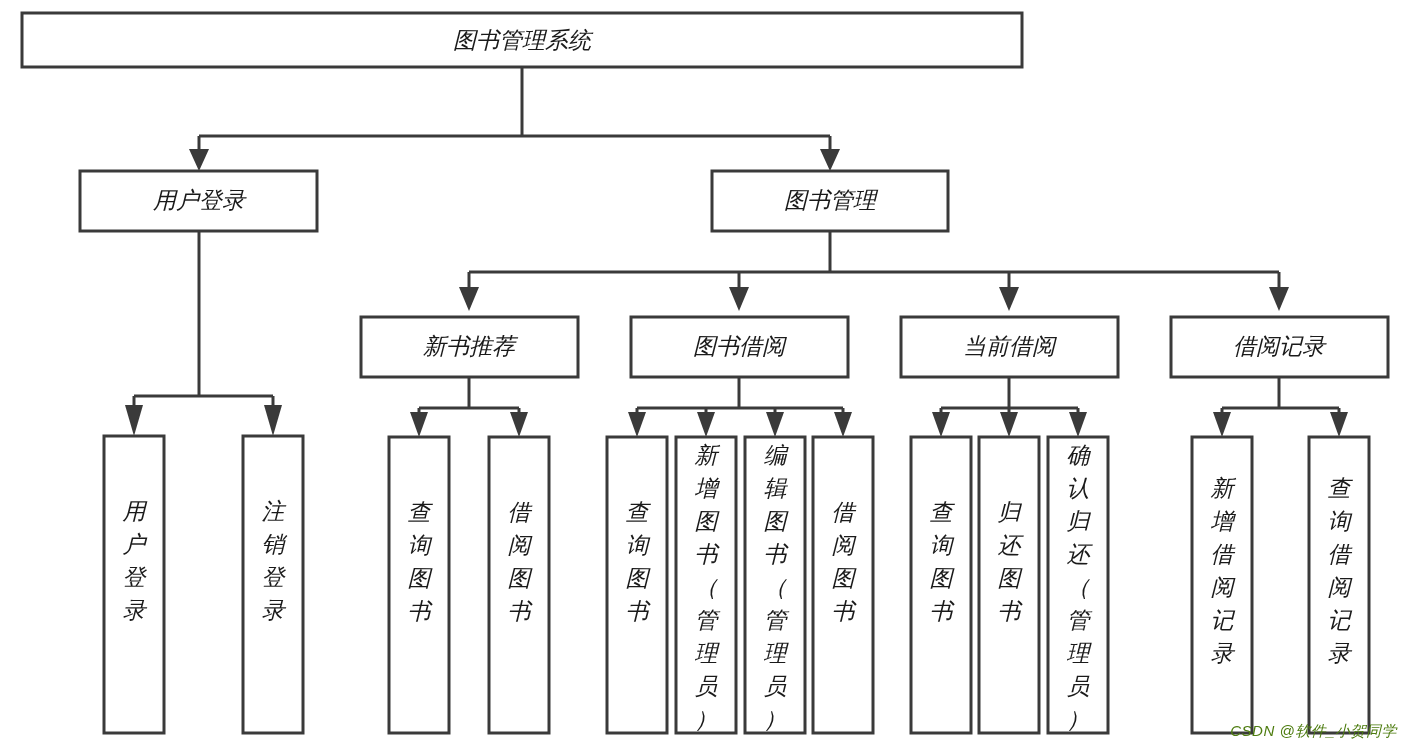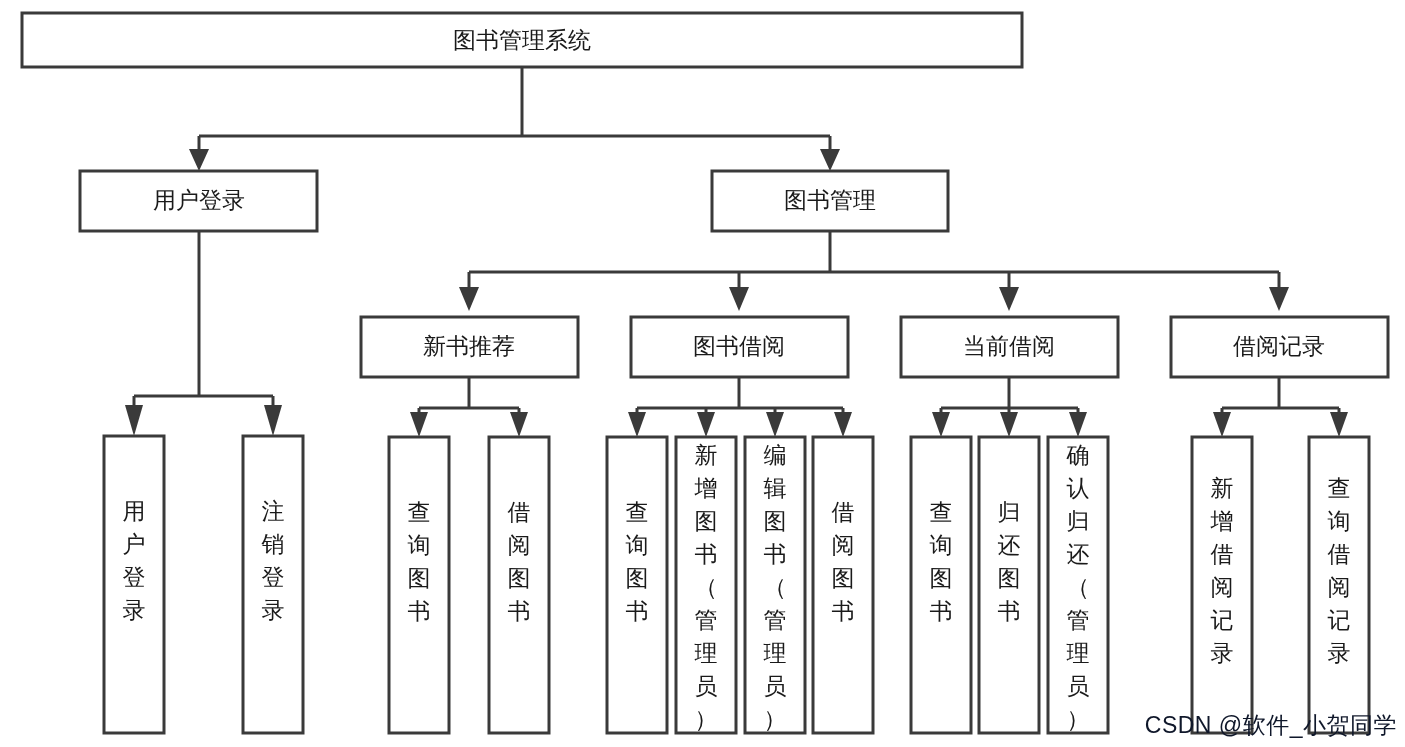--- a/index.html
+++ b/index.html
@@ -10,20 +10,21 @@
   }
   body {
     font-family: "Liberation Sans", "DejaVu Sans", sans-serif;
   }
   #diagram-root {
     position: relative;
     width: 1405px;
     height: 747px;
     background: #ffffff;
     overflow: hidden;
+    font-style: italic;
   }
   svg#flow {
     position: absolute;
     left: 0;
     top: 0;
     width: 1405px;
     height: 747px;
     display: block;
   }
   .box-rect {
@@ -51,22 +52,22 @@
   .box-label-vert {
     fill: #1a1a1a;
     font-family: "Liberation Sans", "DejaVu Sans", sans-serif;
     font-size: 23px;
     text-anchor: middle;
   }
   .watermark {
     position: absolute;
     right: 8px;
     bottom: 6px;
-    color: #0f172a;
-    font-size: 23px;
+    color: #4d7c0f;
+    font-size: 15px;
     font-family: "Liberation Sans", "DejaVu Sans", sans-serif;
     letter-spacing: 0.5px;
     white-space: nowrap;
     pointer-events: none;
   }
 </style>
 </head>
 <body>
 
 <div id="diagram-root">

